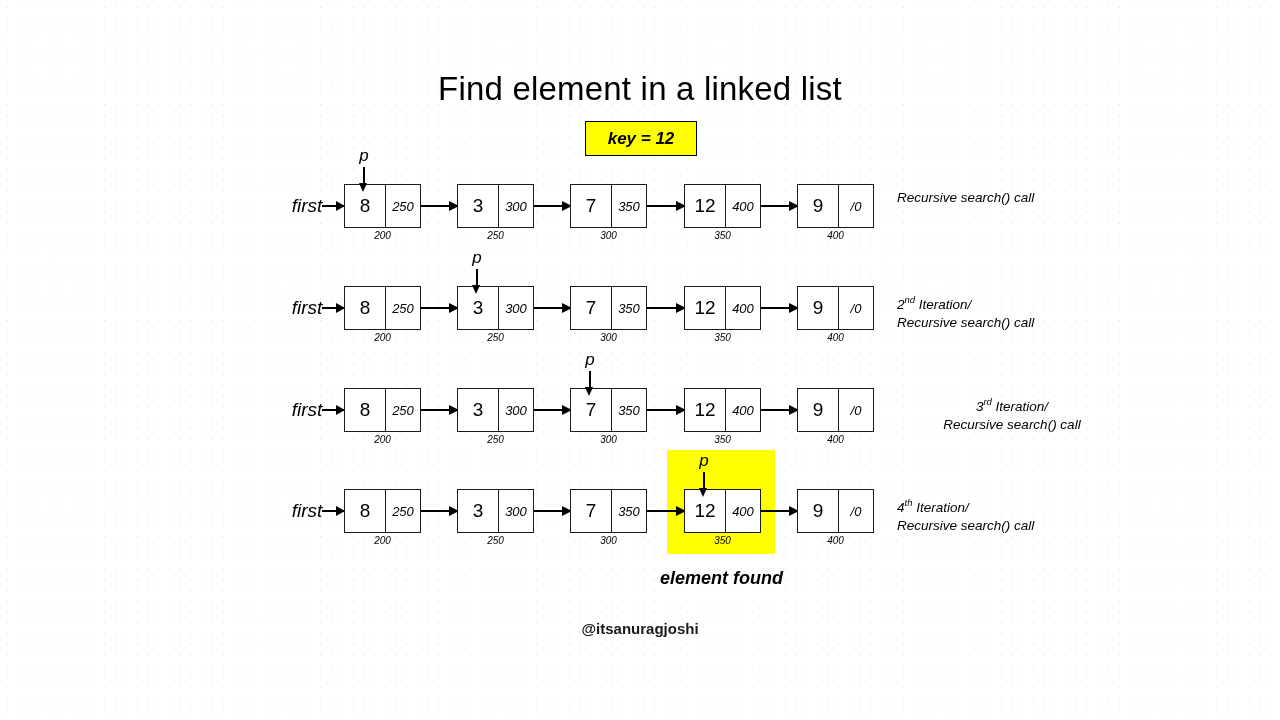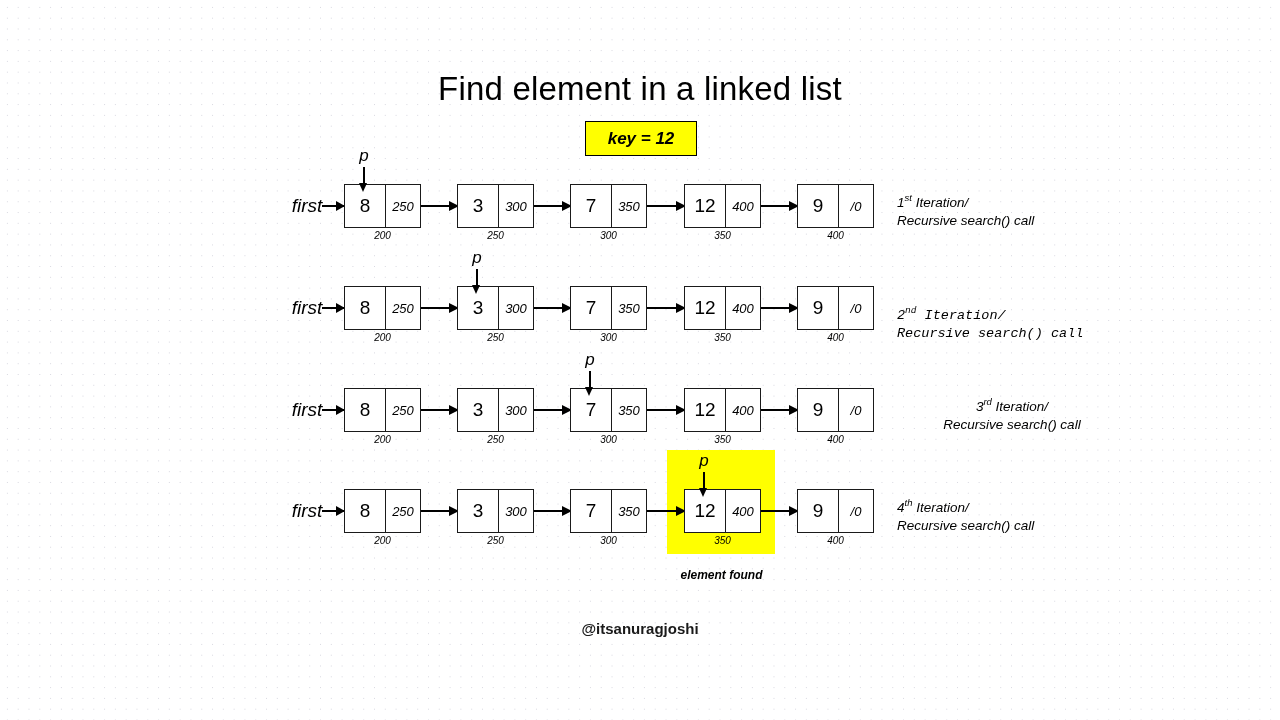--- a/index.html
+++ b/index.html
@@ -200,21 +200,21 @@
     height: 104px;
     background: #ffff00;
   }
 
   #found-label {
     position: absolute;
     left: 614px;
     top: 568px;
     width: 215px;
     text-align: center;
-    font-size: 12px;
+    font-size: 18px;
     font-weight: bold;
     font-style: italic;
     color: #000;
   }
 
   
   #footer-handle {
     position: absolute;
     left: 0;
     right: 0;
@@ -269,21 +269,20 @@
         <div class="addr" style="left: 684px; top: 230px;">350</div>
         <div class="link" style="left: 761px; width: 36px; top: 205px;"></div>
         <div class="node" style="left: 797px; top: 184px;">
           <div class="val">9</div>
           <div class="ptr">/0</div>
         </div>
         <div class="addr" style="left: 797px; top: 230px;">400</div>
         <div class="p-label" style="left: 354px; top: 146px;">p</div>
         <div class="p-arrow" style="left: 363px; top: 167px;"></div>
         <div class="iter-caption" style="top: 189px;">
-          <div><span>1</span><sup>st</sup><span> Iteration/</span></div>
           <div>Recursive search() call</div>
         </div>
       </div>
       <div class="row" style="top: 0px;">
         <div class="first-label" style="top: 297px;">first</div>
         <div class="first-arrow" style="top: 307px;"></div>
         <div class="node" style="left: 344px; top: 286px;">
           <div class="val">8</div>
           <div class="ptr">250</div>
         </div>
@@ -307,21 +306,21 @@
         </div>
         <div class="addr" style="left: 684px; top: 332px;">350</div>
         <div class="link" style="left: 761px; width: 36px; top: 307px;"></div>
         <div class="node" style="left: 797px; top: 286px;">
           <div class="val">9</div>
           <div class="ptr">/0</div>
         </div>
         <div class="addr" style="left: 797px; top: 332px;">400</div>
         <div class="p-label" style="left: 467px; top: 248px;">p</div>
         <div class="p-arrow" style="left: 476px; top: 269px;"></div>
-        <div class="iter-caption" style="top: 302px; font-family: Liberation Mono, monospace;">
+        <div class="iter-caption" style="top: 291px;">
           <div><span>2</span><sup>nd</sup><span> Iteration/</span></div>
           <div>Recursive search() call</div>
         </div>
       </div>
       <div class="row" style="top: 0px;">
         <div class="first-label" style="top: 399px;">first</div>
         <div class="first-arrow" style="top: 409px;"></div>
         <div class="node" style="left: 344px; top: 388px;">
           <div class="val">8</div>
           <div class="ptr">250</div>

